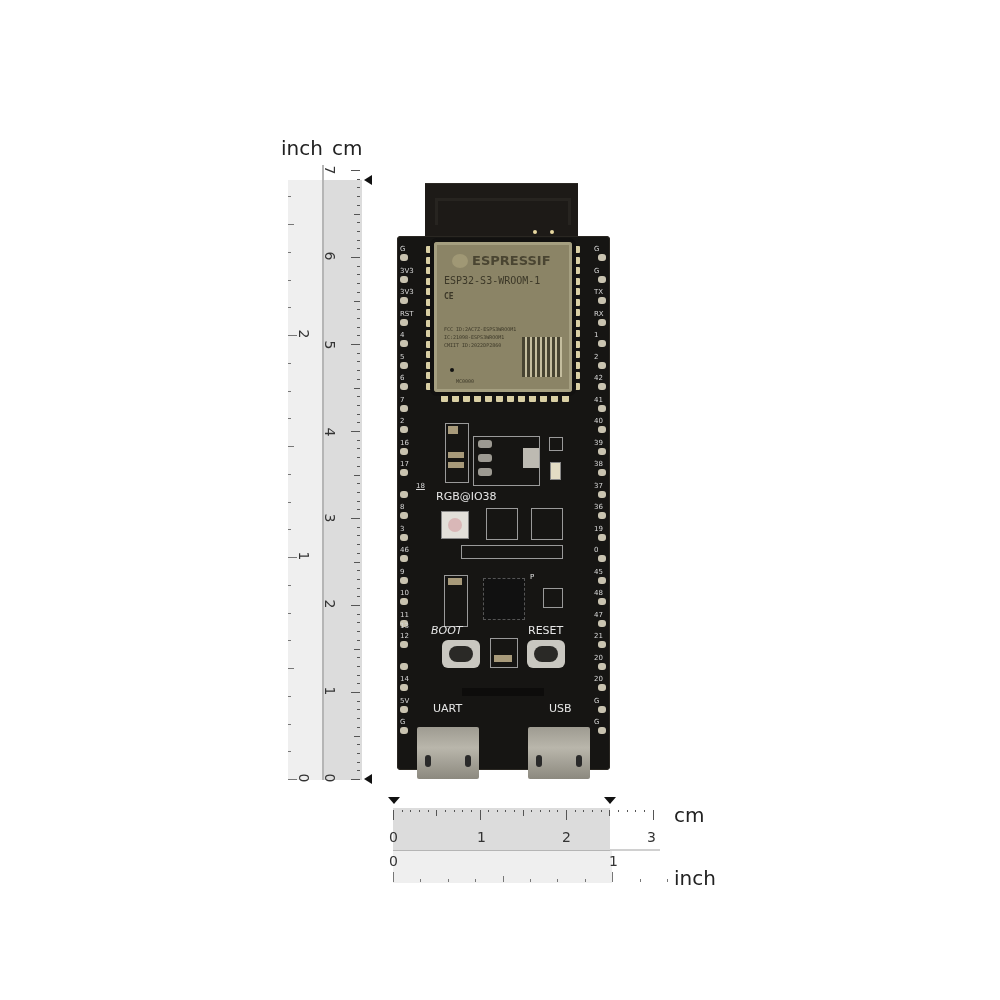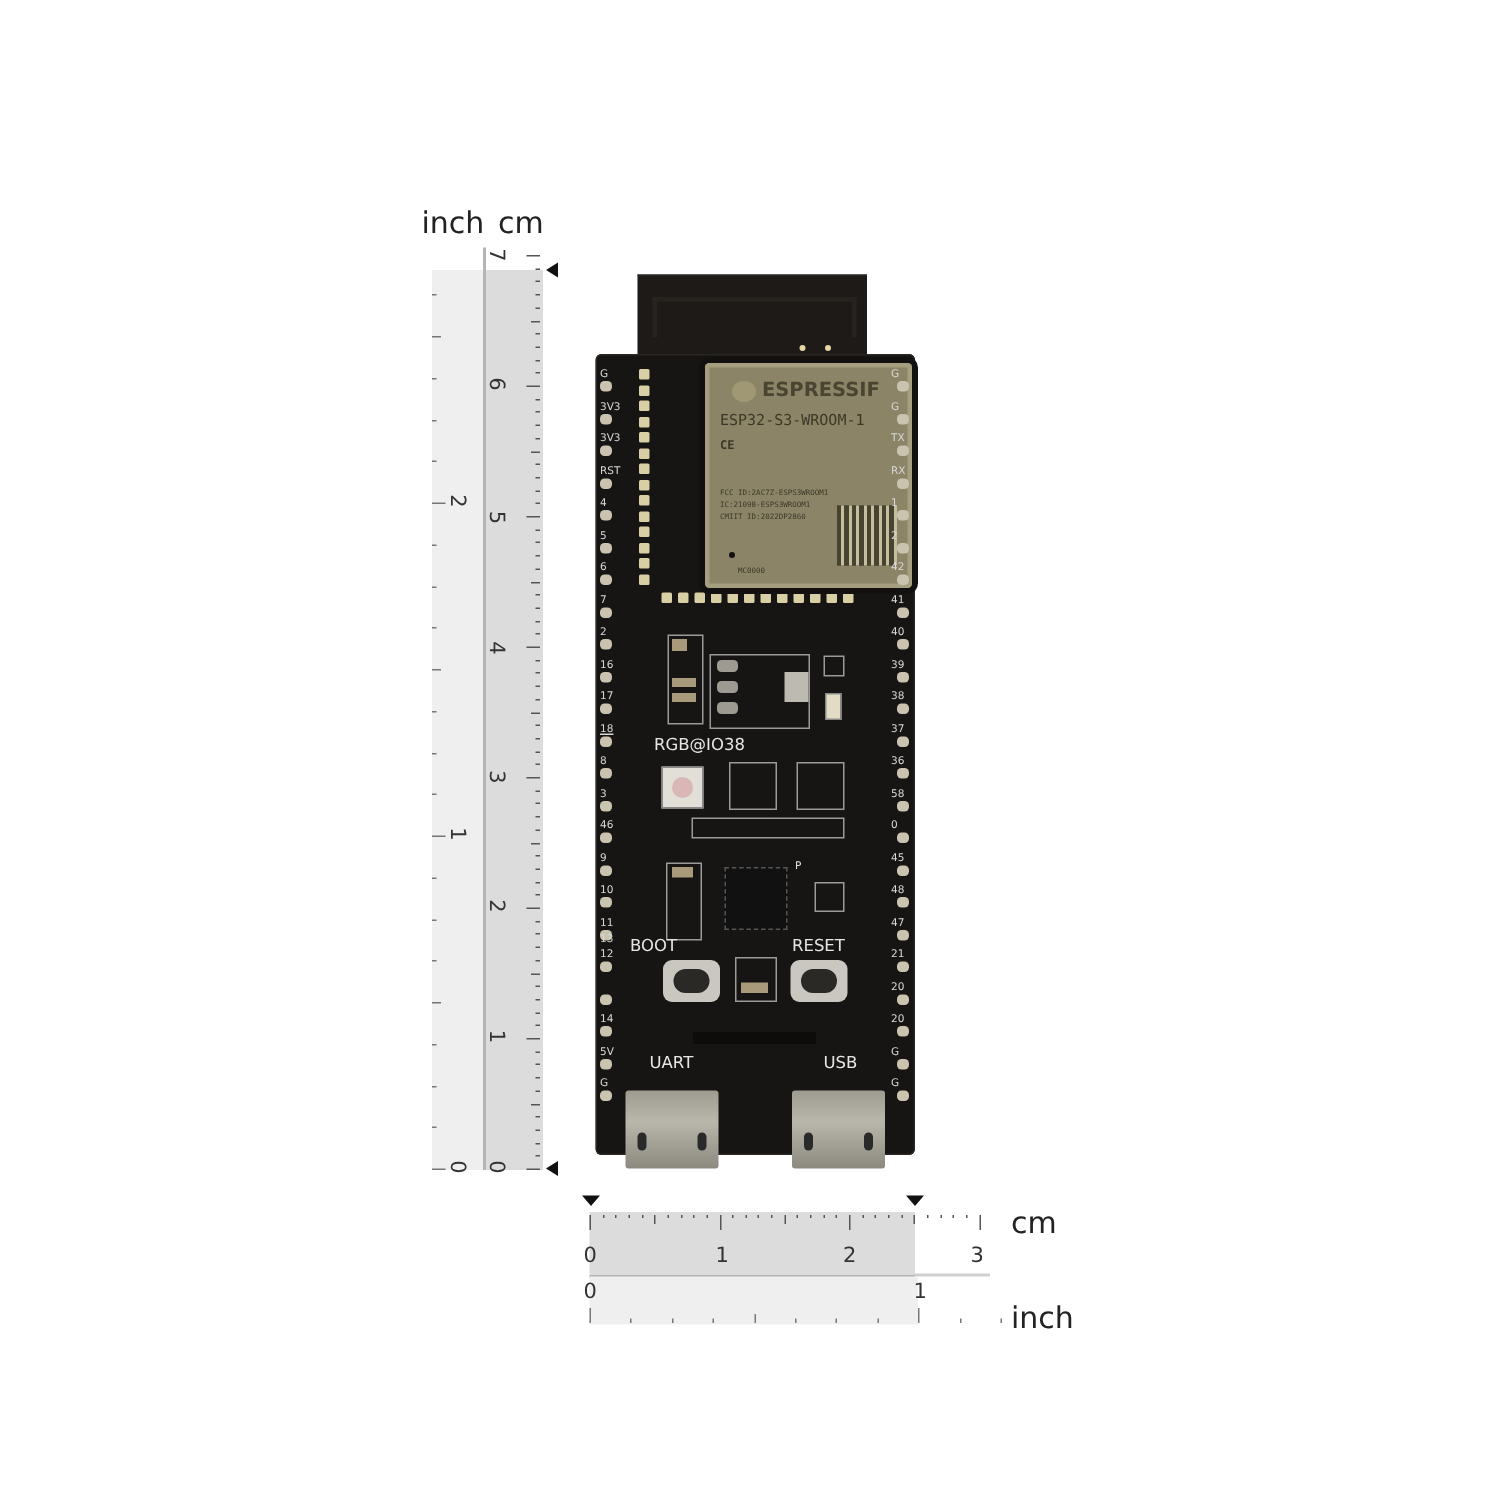--- a/index.html
+++ b/index.html
@@ -15,21 +15,21 @@
   .marker-down{position:absolute;width:0;height:0;border-left:6px solid transparent;border-right:6px solid transparent;border-top:7px solid #111;}
   
   .hr-cm{position:absolute;left:393px;top:808px;width:217px;height:42px;background:#dcdcdc;border-bottom:2px solid #b5b5b5;}
   .hr-cm-ext{position:absolute;left:610px;top:849px;width:50px;height:2px;background:#d0d0d0;}
   .hr-inch{position:absolute;left:393px;top:851px;width:219px;height:32px;background:#efefef;}
   .hnum{position:absolute;font-size:14px;color:#333;font-family:"DejaVu Sans",sans-serif;}
   
   .antenna{position:absolute;left:425px;top:183px;width:153px;height:56px;background:#1d1a17;border-top:1px solid #2c2924;}
   .antenna-trace{position:absolute;border:3px solid #272420;}
   .board{position:absolute;left:397px;top:236px;width:213px;height:534px;background:#161513;border-radius:4px;box-shadow:inset 0 0 0 1px #2a2722;}
-  .module{position:absolute;left:434px;top:242px;width:138px;height:150px;background:#8b8466;border-radius:3px;box-shadow:inset 0 0 0 3px #a59f80, 0 0 0 4px #121110;margin-left:36px;}
+  .module{position:absolute;left:434px;top:242px;width:138px;height:150px;background:#8b8466;border-radius:3px;box-shadow:inset 0 0 0 3px #a59f80, 0 0 0 4px #121110;}
   .module-text{position:absolute;color:#3c3828;font-family:"DejaVu Sans Mono",monospace;}
   .castel{position:absolute;width:7px;height:7px;background:#d9cfa4;border-radius:1px;}
   .pin{position:absolute;width:8px;height:7px;background:#c9c3b0;border-radius:3px;}
   .pinlabel{position:absolute;font-size:7px;color:#d8d8d8;font-family:"DejaVu Sans",sans-serif;}
   .silk{position:absolute;color:#e6e6e6;font-family:"DejaVu Sans",sans-serif;}
   .silkbox{position:absolute;border:1px solid #9a9a9a;}
   .btn{position:absolute;width:38px;height:28px;background:#c9c7c0;border-radius:6px;}
   .btn-inner{position:absolute;left:7px;top:6px;width:24px;height:16px;background:#2a2926;border-radius:8px;}
   .usb{position:absolute;width:62px;height:52px;background:linear-gradient(#9e9b91,#b9b6ab 40%,#8c897f);border-radius:2px;}
   .usb-slot{position:absolute;width:6px;height:12px;background:#2a2a2a;border-radius:3px;}
@@ -307,21 +307,21 @@
       <div class="pinlabel" style="left: 400px; top: 374px;">6</div>
       <div class="pin" style="left: 400px; top: 404.5px;"></div>
       <div class="pinlabel" style="left: 400px; top: 395.5px;">7</div>
       <div class="pin" style="left: 400px; top: 426px;"></div>
       <div class="pinlabel" style="left: 400px; top: 417px;">2</div>
       <div class="pin" style="left: 400px; top: 447.5px;"></div>
       <div class="pinlabel" style="left: 400px; top: 438.5px;">16</div>
       <div class="pin" style="left: 400px; top: 469px;"></div>
       <div class="pinlabel" style="left: 400px; top: 460px;">17</div>
       <div class="pin" style="left: 400px; top: 490.5px;"></div>
-      <div class="pinlabel" style="left: 400px; top: 481.5px; text-decoration: underline;">18</div>
+      <div class="pinlabel" style="left: 416px; top: 481.5px; text-decoration: underline;">18</div>
       <div class="pin" style="left: 400px; top: 512px;"></div>
       <div class="pinlabel" style="left: 400px; top: 503px;">8</div>
       <div class="pin" style="left: 400px; top: 533.5px;"></div>
       <div class="pinlabel" style="left: 400px; top: 524.5px;">3</div>
       <div class="pin" style="left: 400px; top: 555px;"></div>
       <div class="pinlabel" style="left: 400px; top: 546px;">46</div>
       <div class="pin" style="left: 400px; top: 576.5px;"></div>
       <div class="pinlabel" style="left: 400px; top: 567.5px;">9</div>
       <div class="pin" style="left: 400px; top: 598px;"></div>
       <div class="pinlabel" style="left: 400px; top: 589px;">10</div>
@@ -357,21 +357,21 @@
       <div class="pinlabel" style="left: 594px; top: 417px;">40</div>
       <div class="pin" style="left: 598px; top: 447.5px;"></div>
       <div class="pinlabel" style="left: 594px; top: 438.5px;">39</div>
       <div class="pin" style="left: 598px; top: 469px;"></div>
       <div class="pinlabel" style="left: 594px; top: 460px;">38</div>
       <div class="pin" style="left: 598px; top: 490.5px;"></div>
       <div class="pinlabel" style="left: 594px; top: 481.5px;">37</div>
       <div class="pin" style="left: 598px; top: 512px;"></div>
       <div class="pinlabel" style="left: 594px; top: 503px;">36</div>
       <div class="pin" style="left: 598px; top: 533.5px;"></div>
-      <div class="pinlabel" style="left: 594px; top: 524.5px;">58</div>
+      <div class="pinlabel" style="left: 594px; top: 524.5px;">19</div>
       <div class="pin" style="left: 598px; top: 555px;"></div>
       <div class="pinlabel" style="left: 594px; top: 546px;">0</div>
       <div class="pin" style="left: 598px; top: 576.5px;"></div>
       <div class="pinlabel" style="left: 594px; top: 567.5px;">45</div>
       <div class="pin" style="left: 598px; top: 598px;"></div>
       <div class="pinlabel" style="left: 594px; top: 589px;">48</div>
       <div class="pin" style="left: 598px; top: 619.5px;"></div>
       <div class="pinlabel" style="left: 594px; top: 610.5px;">47</div>
       <div class="pin" style="left: 598px; top: 641px;"></div>
       <div class="pinlabel" style="left: 594px; top: 632px;">21</div>
@@ -404,21 +404,21 @@
   <div class="silkbox" style="left:486px;top:508px;width:30px;height:30px;"></div>
   <div class="silkbox" style="left:531px;top:508px;width:30px;height:30px;"></div>
   <div class="silkbox" style="left:461px;top:545px;width:100px;height:12px;"></div>
 
   <div class="silkbox" style="left:444px;top:575px;width:22px;height:50px;"></div>
   <div class="smd" style="left:448px;top:578px;width:14px;height:7px;"></div>
   <div class="chip" style="left:483px;top:578px;width:40px;height:40px;"></div>
   <div class="silk" style="left:530px;top:573px;font-size:7px;">P</div>
   <div class="silkbox" style="left:543px;top:588px;width:18px;height:18px;"></div>
 
-  <div class="silk" style="left:420px;top:624px;font-size:11px;">BOOT</div>
+  <div class="silk" style="left:431px;top:624px;font-size:11px;font-style:italic;">BOOT</div>
   <div class="silk" style="left:528px;top:624px;font-size:11px;">RESET</div>
   <div class="btn" style="left:442px;top:640px;">
       <div class="btn-inner"></div>
     </div>
   <div class="btn" style="left:527px;top:640px;">
       <div class="btn-inner"></div>
     </div>
   <div class="silkbox" style="left:490px;top:638px;width:26px;height:28px;"></div>
   <div class="smd" style="left:494px;top:655px;width:18px;height:7px;"></div>
 

